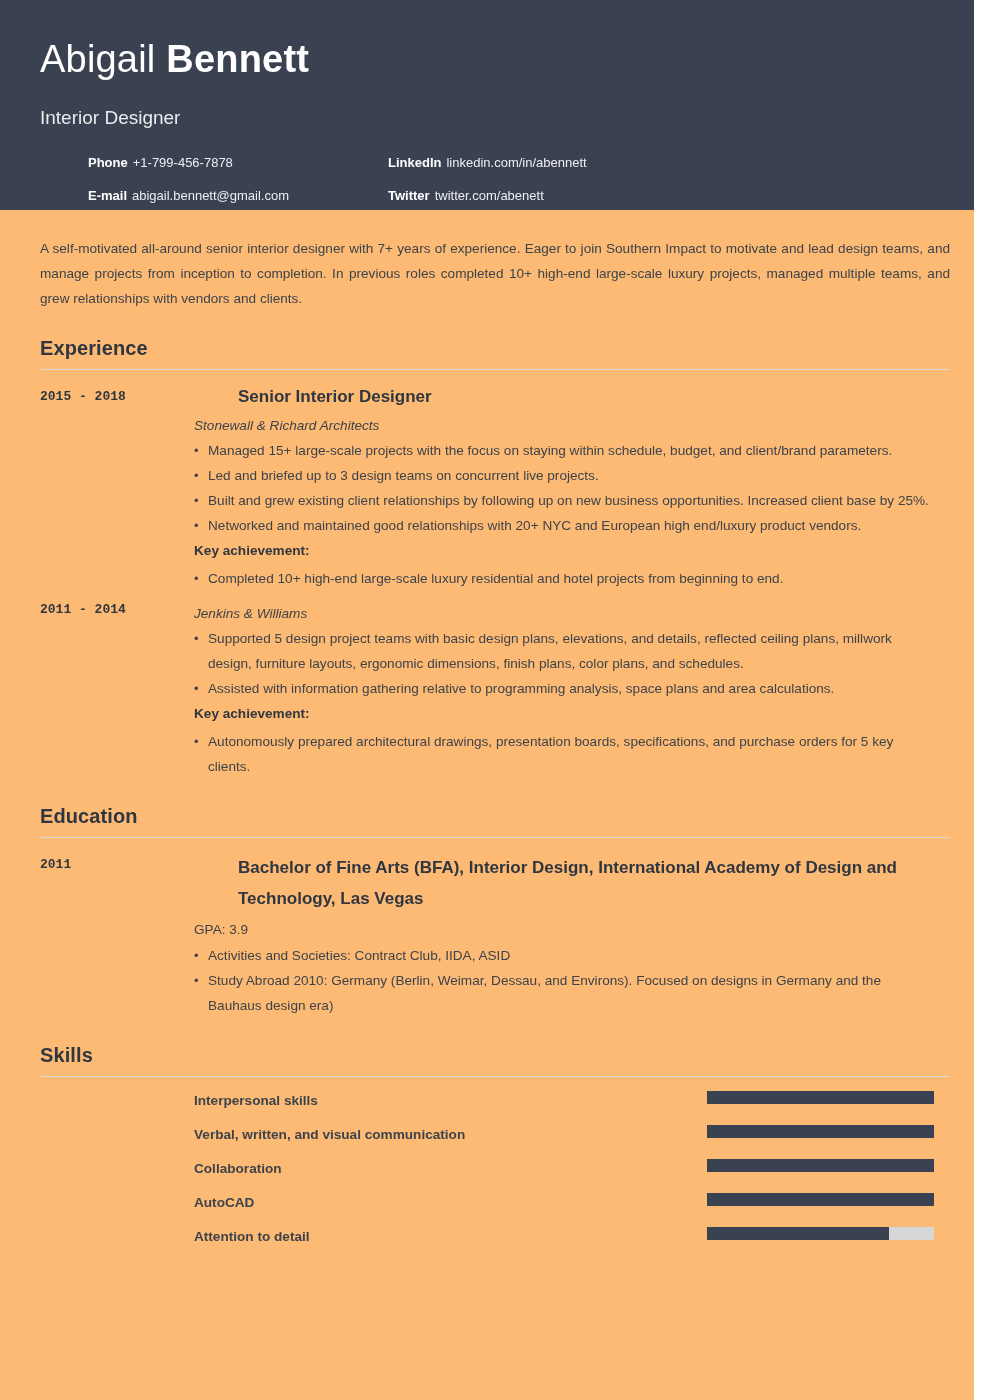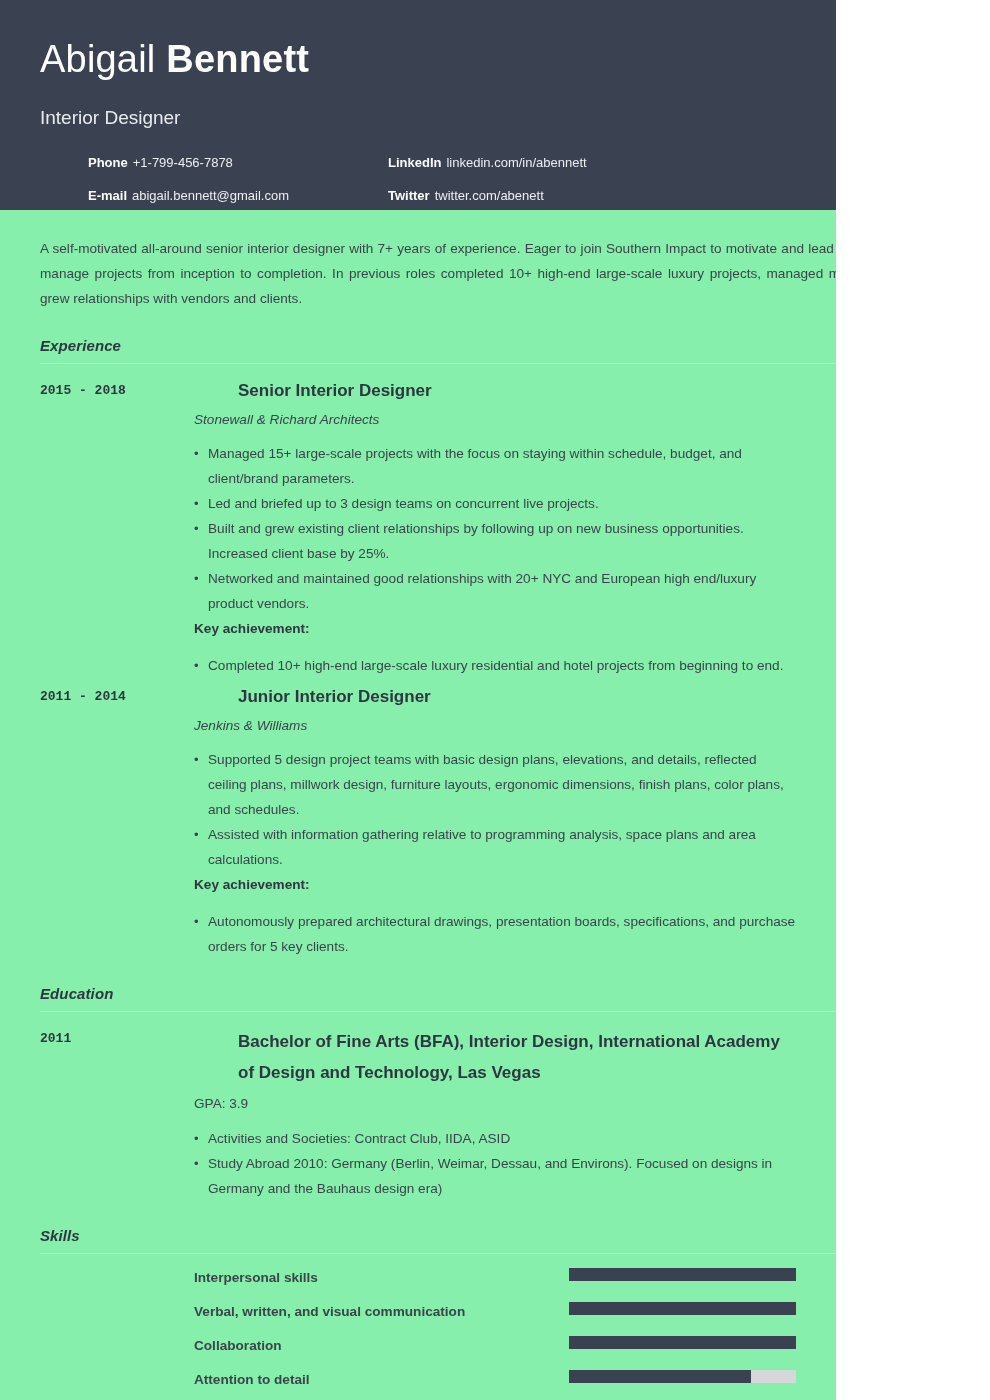--- a/index.html
+++ b/index.html
@@ -11,24 +11,24 @@
 
   body {
     background: #ffffff;
     font-family: "Liberation Sans", sans-serif;
     color: #333940;
     -webkit-font-smoothing: antialiased;
   }
 
   .page {
     position: relative;
-    width: 836px;
+    width: 974px;
     height: 1400px;
     overflow: hidden;
-    background: #86efac;
+    background: #fdba74;
   }
 
   
   .header {
     background: #3a4150;
     height: 210px;
     padding: 36px 40px 0 40px;
     color: #ffffff;
   }
 
@@ -83,26 +83,25 @@
     font-size: 13.6px;
     line-height: 25px;
     text-align: justify;
     color: #3d434a;
     width: 910px;
   }
 
   .section { margin-top: 26px; }
 
   .section-title {
-    font-size: 15px;
+    font-size: 20px;
     font-weight: 700;
     color: #2f3640;
     letter-spacing: 0.1px;
     padding-bottom: 9px;
-    font-style: italic;
   }
   .section-rule {
     height: 1px;
     background: #d7d9db;
     width: 910px;
     margin-bottom: 14px;
   }
 
   .entry {
     display: flex;
@@ -139,21 +138,21 @@
   }
   .entry-note {
     font-size: 13.6px;
     color: #3d434a;
     margin-top: 6px;
     line-height: 20px;
   }
 
   ul.bullets {
     list-style: none;
-    margin-top: 12px;
+    margin-top: 3px;
   }
   ul.bullets li {
     position: relative;
     padding-left: 14px;
     font-size: 13.6px;
     line-height: 25px;
     color: #3d434a;
   }
   ul.bullets li::before {
     content: "•";
@@ -252,21 +251,20 @@
           <div class="key-achievement">Key achievement:</div>
           <ul class="bullets">
             <li>Completed 10+ high-end large-scale luxury residential and hotel projects from beginning to end.</li>
           </ul>
         </div>
       </div>
 
       <div class="entry">
         <div class="entry-date">2011 - 2014</div>
         <div class="entry-main">
-          <div class="entry-role">Junior Interior Designer</div>
           <div class="entry-company">Jenkins &amp; Williams</div>
           <ul class="bullets">
             <li>Supported 5 design project teams with basic design plans, elevations, and details, reflected ceiling plans, millwork design, furniture layouts, ergonomic dimensions, finish plans, color plans, and schedules.</li>
             <li>Assisted with information gathering relative to programming analysis, space plans and area calculations.</li>
           </ul>
           <div class="key-achievement">Key achievement:</div>
           <ul class="bullets">
             <li>Autonomously prepared architectural drawings, presentation boards, specifications, and purchase orders for 5 key clients.</li>
           </ul>
         </div>
@@ -307,28 +305,28 @@
             <div class="skill-bar-fill" style="width: 100%;"></div>
           </div>
         </div>
         <div class="skill-row">
           <div class="skill-name">Collaboration</div>
           <div class="skill-bar">
             <div class="skill-bar-fill" style="width: 100%;"></div>
           </div>
         </div>
         <div class="skill-row">
+          <div class="skill-name">AutoCAD</div>
+          <div class="skill-bar">
+            <div class="skill-bar-fill" style="width: 100%;"></div>
+          </div>
+        </div>
+        <div class="skill-row">
           <div class="skill-name">Attention to detail</div>
           <div class="skill-bar">
             <div class="skill-bar-fill" style="width: 80%;"></div>
-          </div>
-        </div>
-        <div class="skill-row">
-          <div class="skill-name">AutoCAD</div>
-          <div class="skill-bar">
-            <div class="skill-bar-fill" style="width: 100%;"></div>
           </div>
         </div>
       </div>
     </div>
 
   </div>
 </div>
 
 </body></html>

